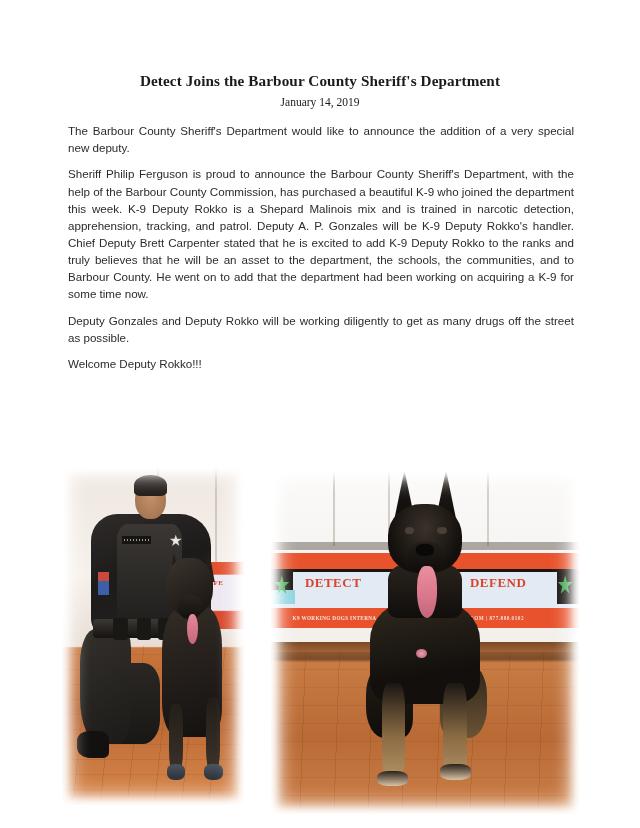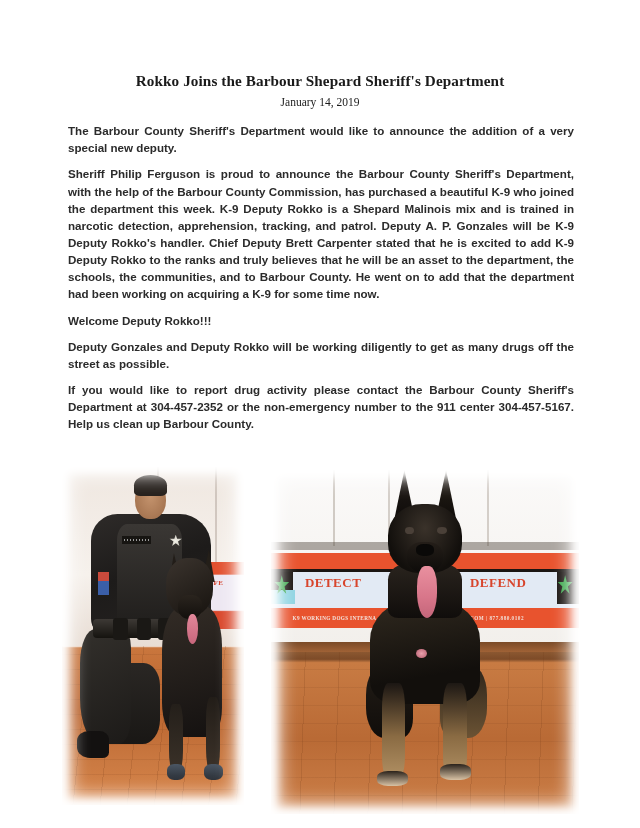--- a/index.html
+++ b/index.html
@@ -40,21 +40,20 @@
     margin-top: 6px;
     line-height: 1.2;
   }
 
   
   .body-block {
     margin: 0 auto;
     width: 508px;
     padding-left: 2px;
     margin-top: 12px;
-    font-weight: bold;
   }
 
   .para {
     font-family: "Liberation Sans", sans-serif;
     font-size: 11.6px;
     line-height: 1.48;
     color: #2b2b2b;
     text-align: justify;
     text-justify: inter-word;
     margin-bottom: 9px;
@@ -498,29 +497,28 @@
     background: radial-gradient(#e9a0ac,#b55d6e);
     border-radius:50%;
     z-index:11;
   }
 </style>
 </head>
 <body>
 
 <div class="page">
 
-  <h1 class="doc-title">Rokko Joins the Barbour Shepard Sheriff's Department</h1>
+  <h1 class="doc-title">Detect Joins the Barbour County Sheriff's Department</h1>
   <div class="doc-date">January 14, 2019</div>
 
   <div class="body-block">
     <p class="para">The Barbour County Sheriff's Department would like to announce the addition of a very special new deputy.</p>
     <p class="para">Sheriff Philip Ferguson is proud to announce the Barbour County Sheriff's Department, with the help of the Barbour County Commission, has purchased a beautiful K-9 who joined the department this week. K-9 Deputy Rokko is a Shepard Malinois mix and is trained in narcotic detection, apprehension, tracking, and patrol. Deputy A. P. Gonzales will be K-9 Deputy Rokko's handler. Chief Deputy Brett Carpenter stated that he is excited to add K-9 Deputy Rokko to the ranks and truly believes that he will be an asset to the department, the schools, the communities, and to Barbour County. He went on to add that the department had been working on acquiring a K-9 for some time now.</p>
+    <p class="para">Deputy Gonzales and Deputy Rokko will be working diligently to get as many drugs off the street as possible.</p>
     <p class="para no-justify">Welcome Deputy Rokko!!!</p>
-    <p class="para">Deputy Gonzales and Deputy Rokko will be working diligently to get as many drugs off the street as possible.</p>
-    <p class="para">If you would like to report drug activity please contact the Barbour County Sheriff's Department at 304-457-2352 or the non-emergency number to the 911 center 304-457-5167. Help us clean up Barbour County.</p>
   </div>
 
   <div class="photos">
 
     <div class="photo" id="photo-left">
       <div class="wall"></div>
       <div class="wall-seam"></div>
       <div class="wall-seam2"></div>
       <div class="banner-frag">
         <span>DEFE</span>

